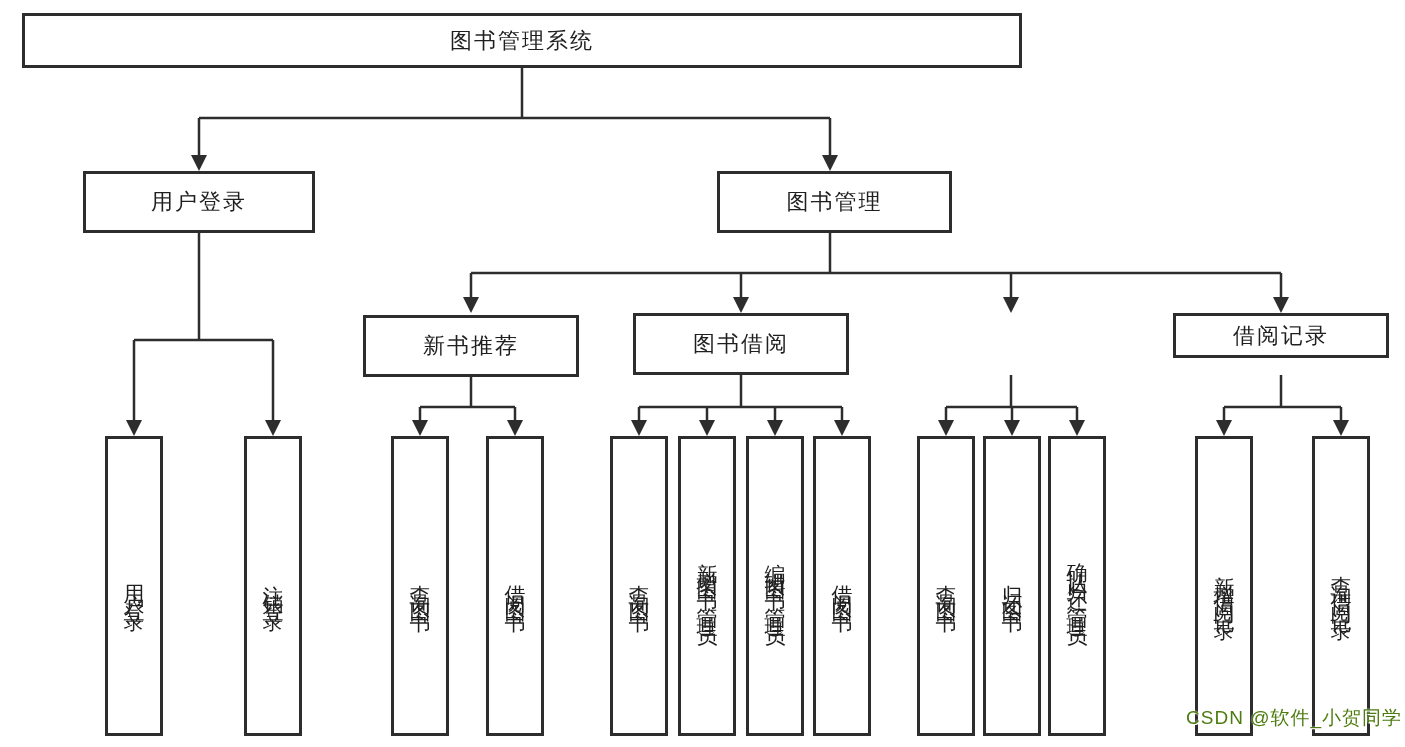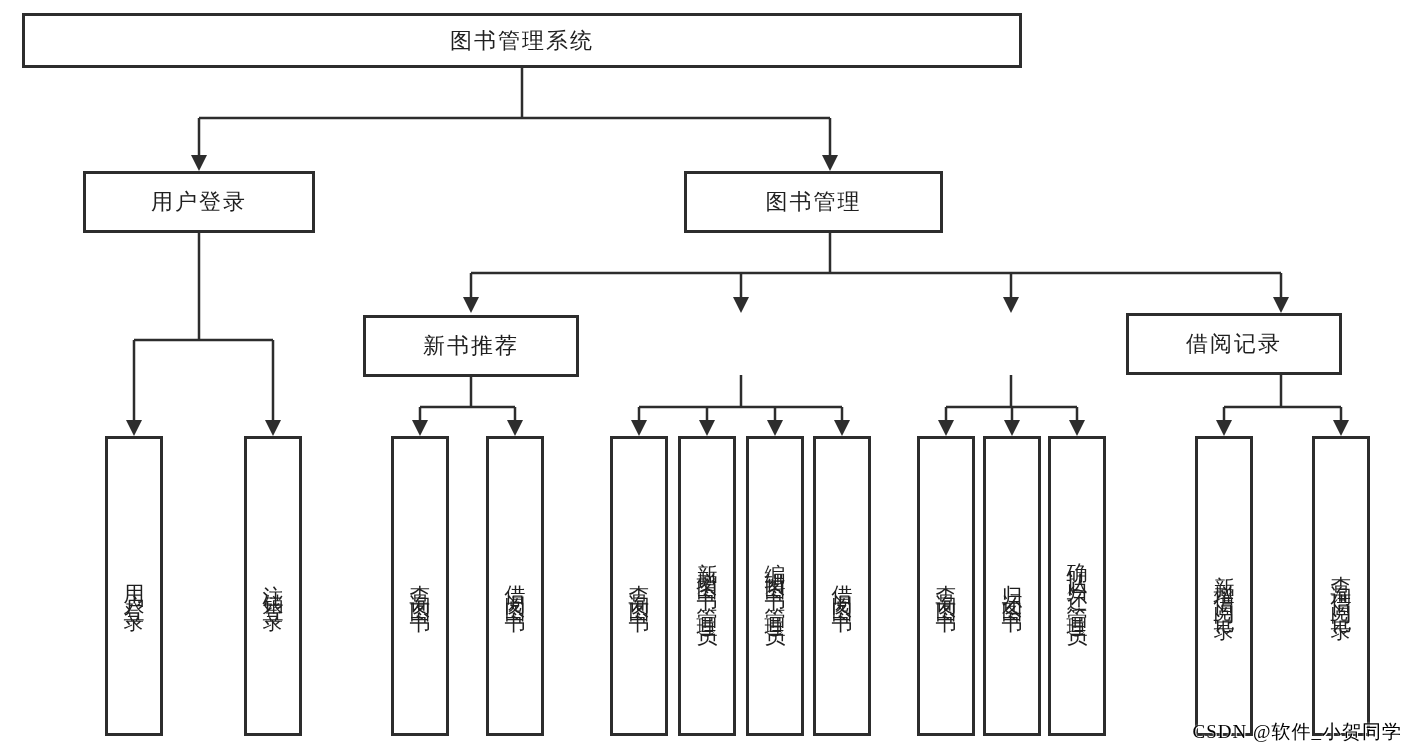--- a/index.html
+++ b/index.html
@@ -1,38 +1,38 @@
 <!DOCTYPE html>
 <html><head>
 <meta charset="utf-8">
 <style>
   html,body { margin:0; padding:0; background:#ffffff; }
   .canvas {
     position:relative; width:1405px; height:747px; background:#ffffff;
-    font-family:Liberation Serif, serif; color:#1f1f1f; overflow:hidden;
+    font-family:Liberation Sans, sans-serif; color:#1f1f1f; overflow:hidden;
   }
   svg.wires { position:absolute; left:0; top:0; width:1405px; height:747px; }
   .hnode {
     position:absolute; background:#ffffff; border:3px solid #2d2d2d;
     box-sizing:border-box; display:flex; align-items:center; justify-content:center;
     z-index:2;
   }
   .hnode .label { font-size:22px; letter-spacing:2px; white-space:nowrap; }
   .vnode {
     position:absolute; width:58px; height:300px; background:#ffffff;
     border:3px solid #2d2d2d; box-sizing:border-box;
     display:flex; align-items:center; justify-content:center; z-index:2;
   }
   .vnode .vlabel {
     writing-mode:vertical-rl; text-orientation:mixed;
     font-size:21px; letter-spacing:9px; line-height:1.05; white-space:nowrap;
   }
   .watermark {
-    position:absolute; right:3px; bottom:2px; z-index:5;
-    font-size:19px; color:#000000; letter-spacing:1px;
+    position:absolute; right:3px; bottom:16px; z-index:5;
+    font-size:19px; color:#4d7c0f; letter-spacing:1px;
     text-shadow:0 0 2px #ffffff, 1px 1px 0 #ffffff; white-space:nowrap;margin-left:48px;
   }
 </style>
 </head>
 <body>
 
 <div class="canvas">
 
   <svg class="wires" viewBox="0 0 1405 747" aria-hidden="true">
     <g stroke="#2d2d2d" stroke-width="2.5" fill="none">
@@ -74,28 +74,31 @@
     </g>
   </svg>
 
   <div class="hnode" style="left:22px; top:13px; width:1000px; height:55px">
     <span class="label">图书管理系统</span>
   </div>
 
   <div class="hnode" style="left:83px; top:171px; width:232px; height:62px">
     <span class="label">用户登录</span>
   </div>
-  <div class="hnode" style="left:684px; top:171px; width:259px; height:62px">
+  <div class="hnode" style="left:717px; top:171px; width:235px; height:62px">
     <span class="label">图书管理</span>
   </div>
 
   <div class="hnode" style="left:363px; top:315px; width:216px; height:62px">
     <span class="label">新书推荐</span>
   </div>
-  <div class="hnode" style="left:1126px; top:313px; width:216px; height:62px">
+  <div class="hnode" style="left:633px; top:313px; width:216px; height:62px">
+    <span class="label">图书借阅</span>
+  </div>
+  <div class="hnode" style="left:1173px; top:313px; width:216px; height:45px">
     <span class="label">借阅记录</span>
   </div>
 
   <div class="vnode" style="left:105px; top:436px">
     <span class="vlabel">用户登录</span>
   </div>
   <div class="vnode" style="left:244px; top:436px">
     <span class="vlabel">注销登录</span>
   </div>
 

